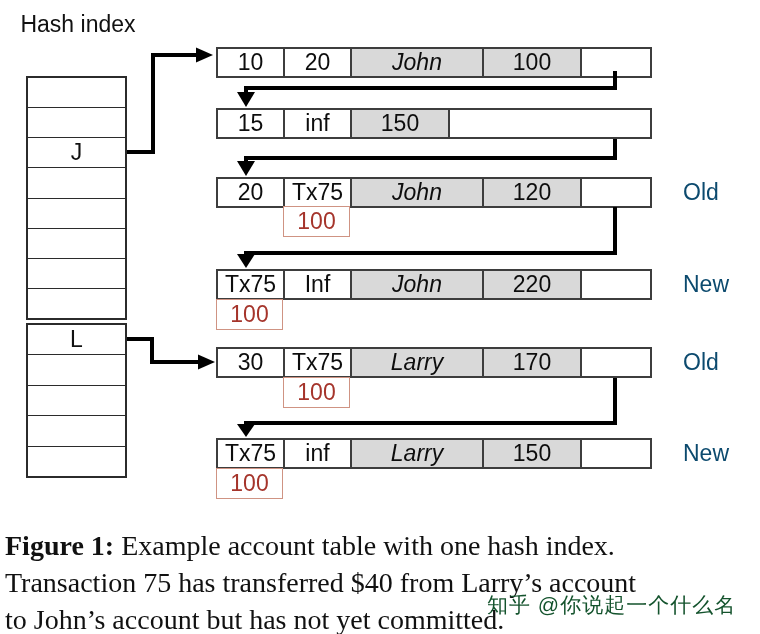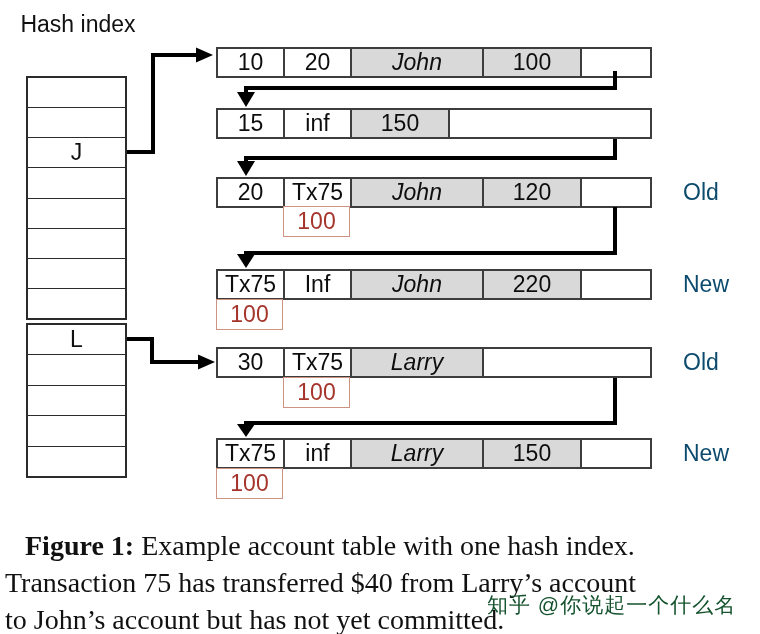--- a/index.html
+++ b/index.html
@@ -80,21 +80,21 @@
     pointer-events: none;
   }
   
   .caption {
     position: absolute;
     left: 5px; top: 527px; width: 752px;
     font-family: "Liberation Serif", serif;
     font-size: 28px; line-height: 37px;
     color: #111111;
   }
-  .caption .bold { font-weight: bold; margin-left: 20px; }
+  .caption .bold { font-weight: bold; }
   
   .watermark {
     position: absolute;
     left: 487px; top: 591px;
     font-size: 21px; color: #14532d;
     letter-spacing: 1px;
     font-family: "Liberation Sans", sans-serif;
   }
 </style>
 </head>
@@ -157,20 +157,21 @@
     <div class="cell c3 shaded">220</div>
     <div class="cell c4"></div>
   </div>
   <div class="uncommitted" style="left:216px; top:299px">100</div>
   <div class="tag" style="top:271px">New</div>
 
   <div class="record" style="top:347px">
     <div class="cell c0">30</div>
     <div class="cell c1">Tx75</div>
     <div class="cell c2 shaded">Larry</div>
+    <div class="cell c3 shaded">170</div>
     <div class="cell c4"></div>
   </div>
   <div class="uncommitted" style="left:283px; top:377px">100</div>
   <div class="tag" style="top:349px">Old</div>
 
   <div class="record" style="top:438px">
     <div class="cell c0">Tx75</div>
     <div class="cell c1">inf</div>
     <div class="cell c2 shaded">Larry</div>
     <div class="cell c3 shaded">150</div>

